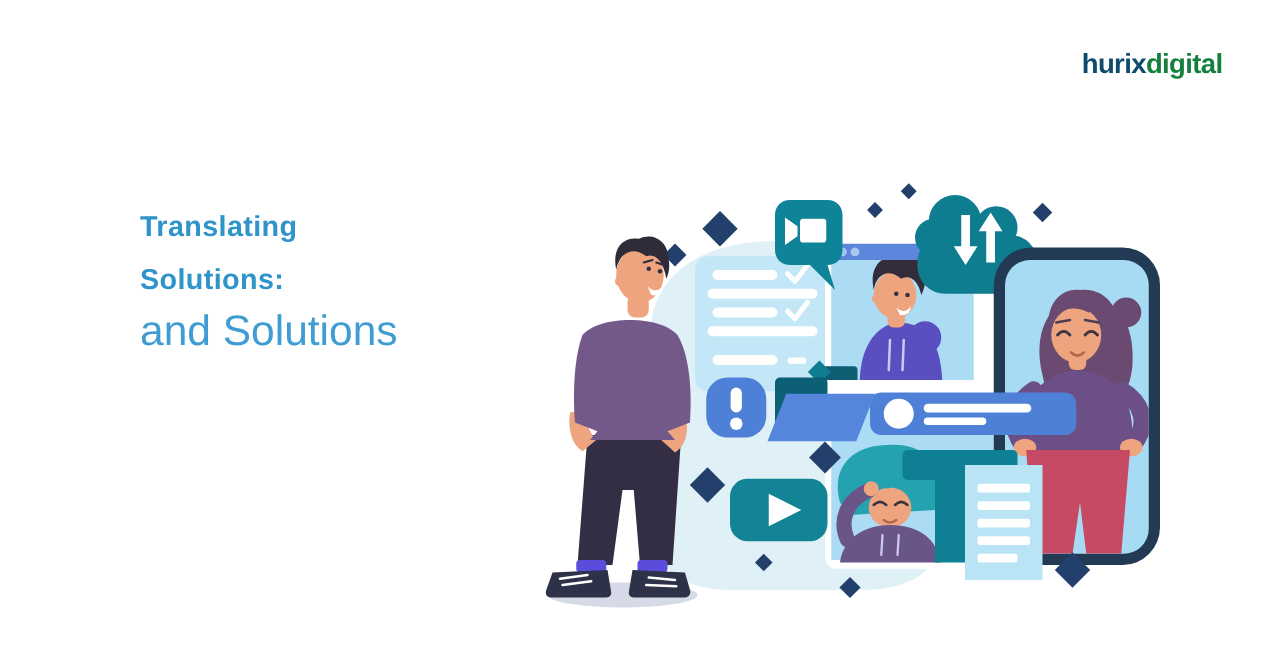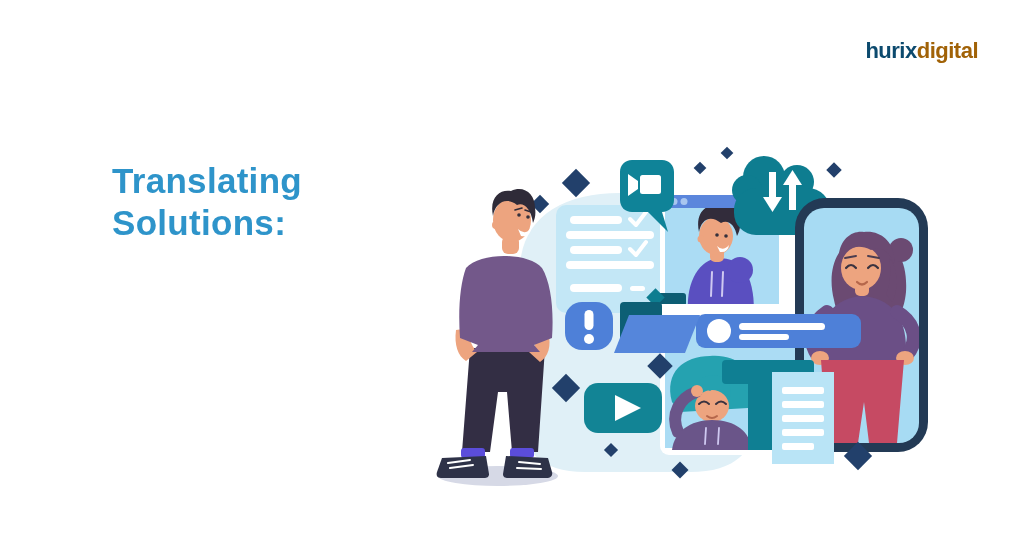--- a/index.html
+++ b/index.html
@@ -5,24 +5,24 @@
   html,body{margin:0;padding:0;background:#ffffff;}
   .canvas{
     position:relative;width:1024px;height:536px;background:#ffffff;
     overflow:hidden;font-family:"Liberation Sans", sans-serif;
   }
   .logo{
     position:absolute;top:38px;right:46px;
     font-size:22px;font-weight:700;letter-spacing:-0.5px;white-space:nowrap;
   }
   .logo .p1{color:#0c4a6e;}
-  .logo .p2{color:#a16207;}
+  .logo .p2{color:#15803d;}
   .title{position:absolute;left:112px;top:160px;}
   .title .bold-line{
-    font-size:35px;line-height:42px;font-weight:800;color:#2e94ca;letter-spacing:.3px;
+    font-size:23px;line-height:42px;font-weight:800;color:#2e94ca;letter-spacing:.3px;
   }
   .title .light-line{
     font-size:34px;line-height:42px;font-weight:400;color:#3f9dd3;
   }
   .illustration{position:absolute;left:0;top:0;}
 </style>
 </head>
 <body>
 
 <div class="canvas">
@@ -213,19 +213,20 @@
       <circle cx="519" cy="215" r="1.8" fill="#35303c"></circle>
       <circle cx="528" cy="217" r="1.8" fill="#35303c"></circle>
       <path d="M515,210 L522,208 M525,210 L531,212" stroke="#2f2b38" stroke-width="1.6" stroke-linecap="round"></path>
       <path d="M518,229 Q525,236 531,228 Q530,238 521,236 Z" fill="#ffffff"></path>
     </g>
   </svg>
 
   <div class="title">
     <div class="bold-line">Translating</div>
     <div class="bold-line">Solutions:</div>
+    <div class="light-line">and Solutions</div>
   </div>
 
   <div class="logo">
     <span class="p1">hurix</span><span class="p2">digital</span>
   </div>
 
 </div>
 
 </body></html>

